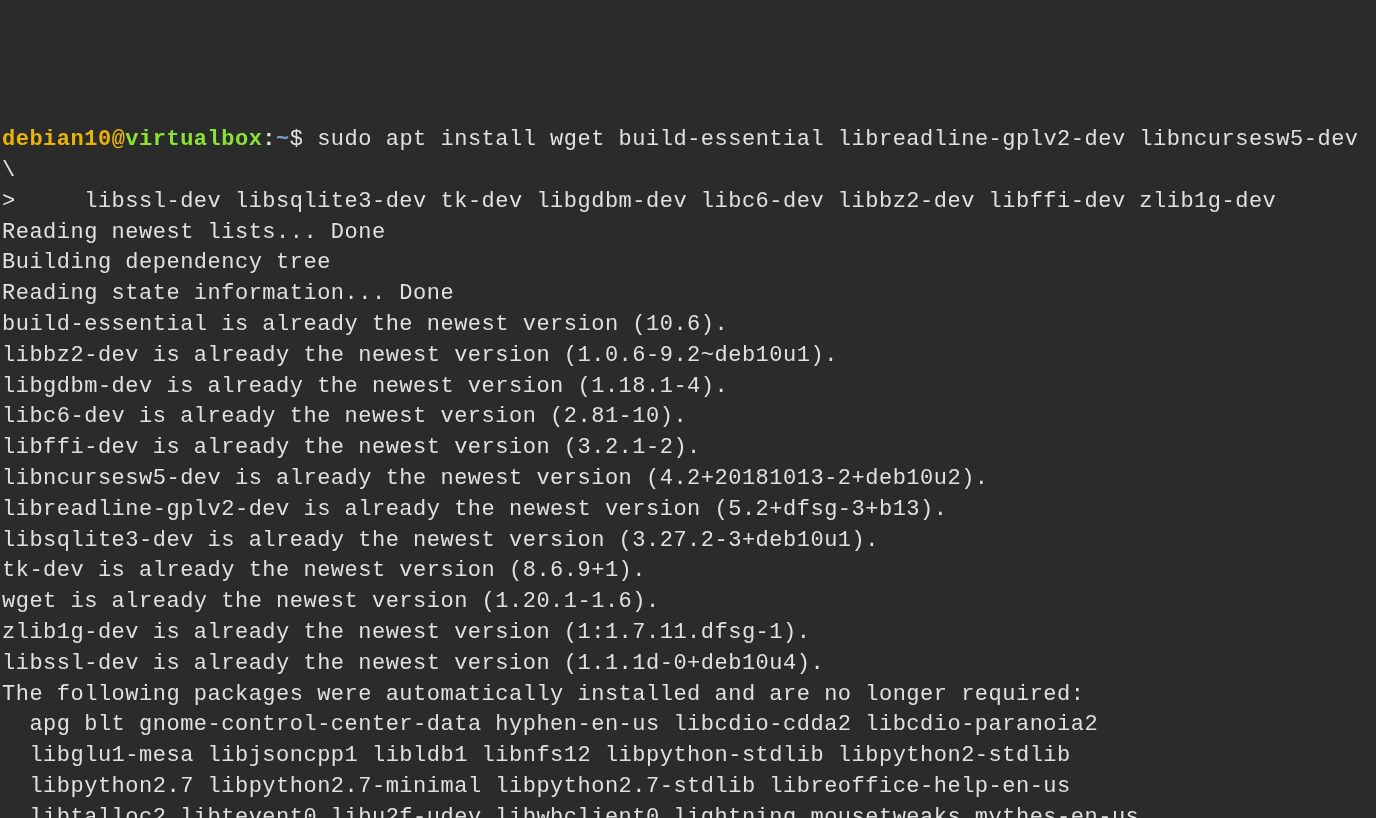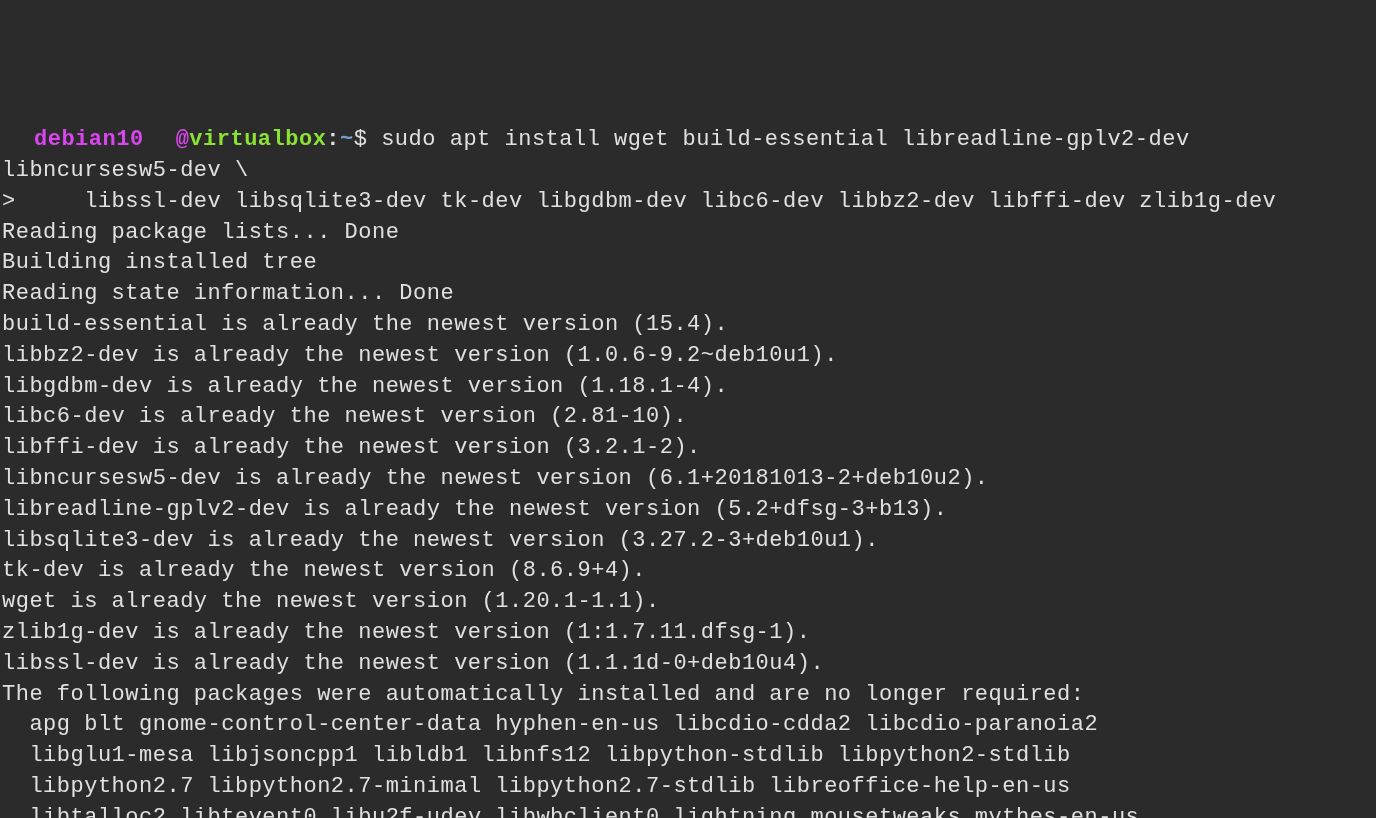--- a/index.html
+++ b/index.html
@@ -14,23 +14,22 @@
       font-size: 22px;
       line-height: 1.4;
       padding: 2px;
       width: 1376px;
       height: 818px;
       overflow: hidden;
       white-space: pre-wrap;
       word-wrap: break-word;
     }
     .prompt-user {
-      color: #d946ef;
+      color: #eab308;
       font-weight: bold;
-      margin-left: 32px;
     }
     .prompt-host {
       color: #8ae234;
       font-weight: bold;
     }
     .prompt-colon {
       color: #e0e0e0;
       font-weight: bold;
     }
     .prompt-path {
@@ -51,33 +50,33 @@
       letter-spacing: 0.5px;
     }
   </style>
 </head>
 <body>
 
 
 
 <div class="terminal"><span><span class="prompt-user">debian10</span><span class="prompt-user">@</span><span class="prompt-host">virtualbox</span><span class="prompt-colon">:</span><span class="prompt-path">~</span><span class="prompt-dollar">$ </span><span class="command">sudo apt install wget build-essential libreadline-gplv2-dev libncursesw5-dev \</span></span>
 <span><span class="output">&gt;     </span><span class="command">libssl-dev libsqlite3-dev tk-dev libgdbm-dev libc6-dev libbz2-dev libffi-dev zlib1g-dev</span></span>
-<span class="output">Reading package lists... Done</span>
-<span class="output">Building installed tree</span>
+<span class="output">Reading newest lists... Done</span>
+<span class="output">Building dependency tree</span>
 <span class="output">Reading state information... Done</span>
-<span class="output">build-essential is already the newest version (15.4).</span>
+<span class="output">build-essential is already the newest version (10.6).</span>
 <span class="output">libbz2-dev is already the newest version (1.0.6-9.2~deb10u1).</span>
 <span class="output">libgdbm-dev is already the newest version (1.18.1-4).</span>
 <span class="output">libc6-dev is already the newest version (2.81-10).</span>
 <span class="output">libffi-dev is already the newest version (3.2.1-2).</span>
-<span class="output">libncursesw5-dev is already the newest version (6.1+20181013-2+deb10u2).</span>
+<span class="output">libncursesw5-dev is already the newest version (4.2+20181013-2+deb10u2).</span>
 <span class="output">libreadline-gplv2-dev is already the newest version (5.2+dfsg-3+b13).</span>
 <span class="output">libsqlite3-dev is already the newest version (3.27.2-3+deb10u1).</span>
-<span class="output">tk-dev is already the newest version (8.6.9+4).</span>
-<span class="output">wget is already the newest version (1.20.1-1.1).</span>
+<span class="output">tk-dev is already the newest version (8.6.9+1).</span>
+<span class="output">wget is already the newest version (1.20.1-1.6).</span>
 <span class="output">zlib1g-dev is already the newest version (1:1.7.11.dfsg-1).</span>
 <span class="output">libssl-dev is already the newest version (1.1.1d-0+deb10u4).</span>
 <span class="output">The following packages were automatically installed and are no longer required:</span>
 <span class="output">  apg blt gnome-control-center-data hyphen-en-us libcdio-cdda2 libcdio-paranoia2</span>
 <span class="output">  libglu1-mesa libjsoncpp1 libldb1 libnfs12 libpython-stdlib libpython2-stdlib</span>
 <span class="output">  libpython2.7 libpython2.7-minimal libpython2.7-stdlib libreoffice-help-en-us</span>
 <span class="output">  libtalloc2 libtevent0 libu2f-udev libwbclient0 lightning mousetweaks mythes-en-us</span>
 
 </div>
 

